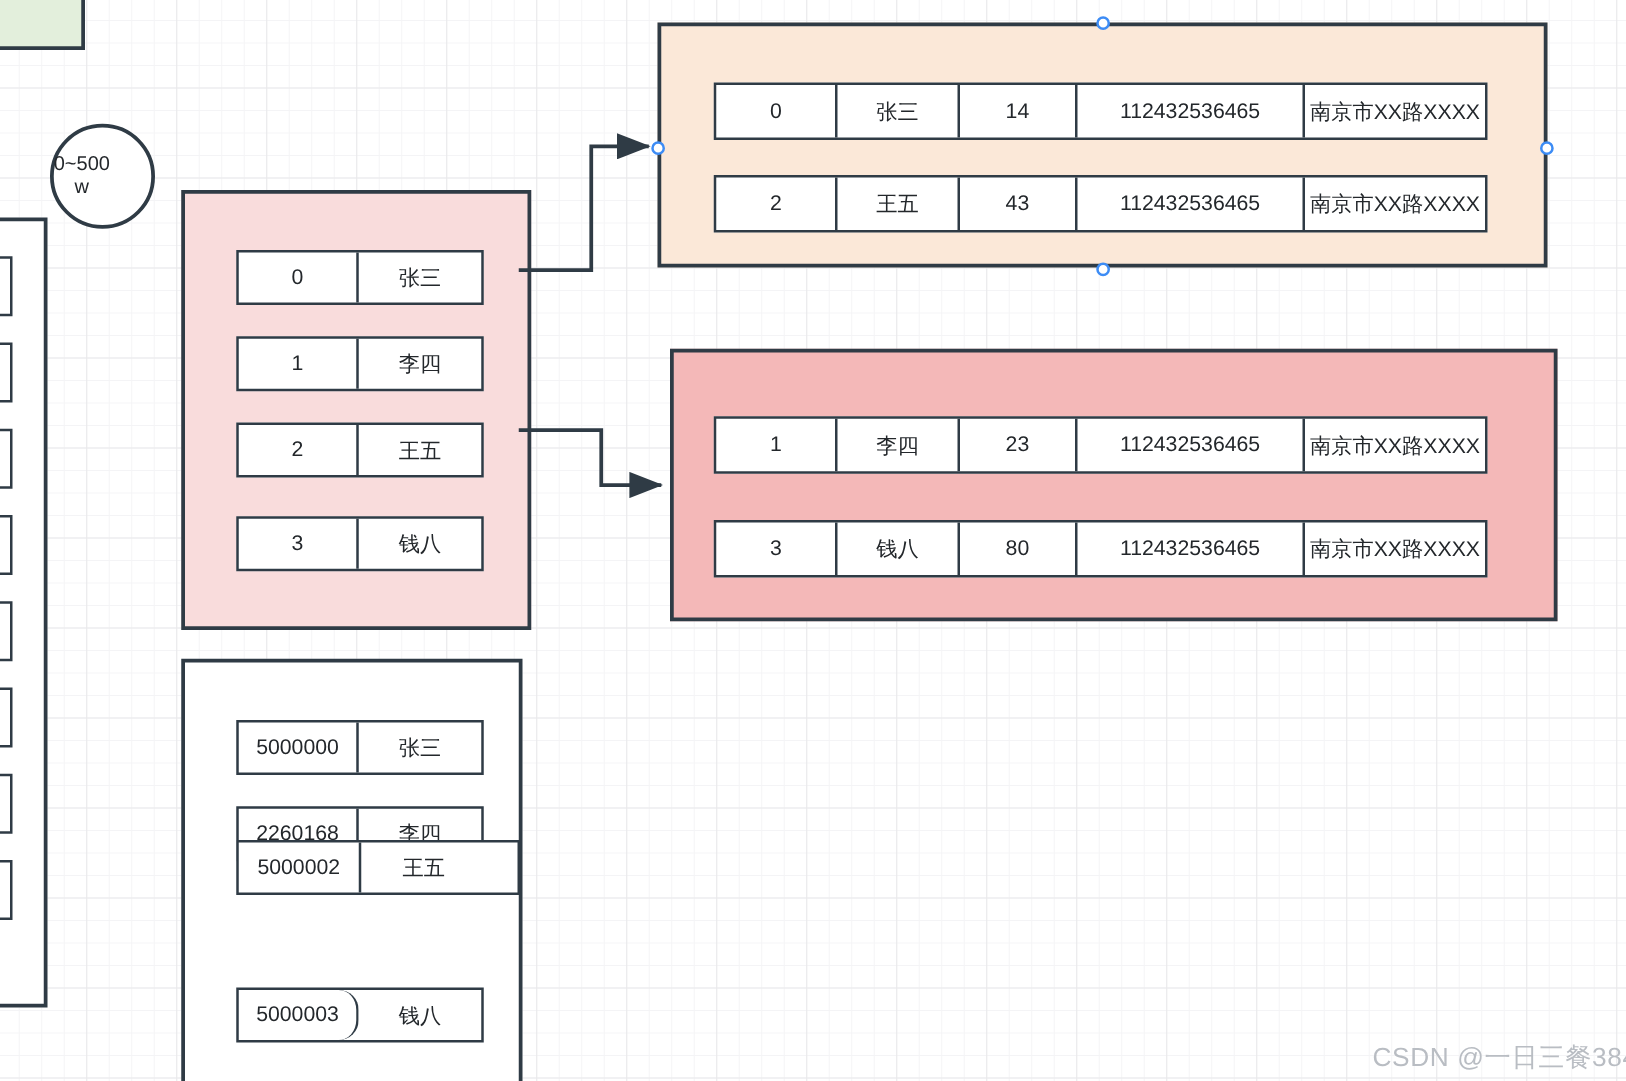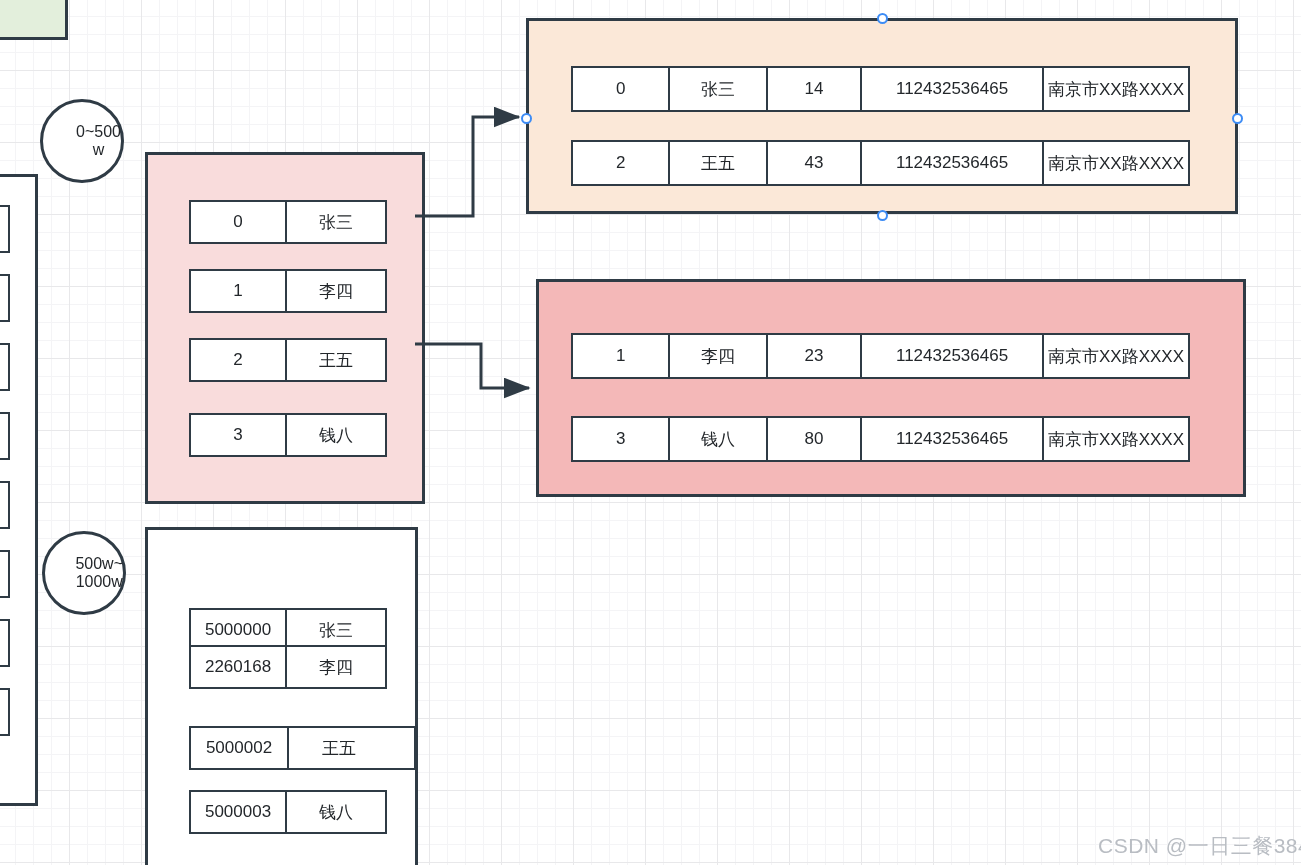--- a/index.html
+++ b/index.html
@@ -53,21 +53,21 @@
   .cell:last-child { border-right: none; }
 
   .bubble {
     position: absolute;
     box-sizing: border-box;
     border: 3px solid #2f3b45;
     border-radius: 50%;
     background: #ffffff;
     display: flex;
     align-items: center;
-    justify-content: flex-end;
+    justify-content: flex-start;
     text-align: center;
     font-size: 16px;
     line-height: 1.15;
     color: #23272b;
   }
 
   
   #edges {
     position: absolute;
     left: 0; top: 0;
@@ -111,26 +111,20 @@
   <div class="cell-row" style="left:-70px; top:619px; width:80px; height:48px;"></div>
   <div class="cell-row" style="left:-70px; top:688px; width:80px; height:48px;"></div>
 
   <div class="bubble" style="left:40px; top:99px; width:84px; height:84px;">
     <span>
       <span>0~500</span><br>
       <span>w</span>
     </span>
   </div>
 
-  <div class="bubble" style="left:42px; top:531px; width:84px; height:84px;">
-    <span>
-      <span>500w~</span><br>
-      <span>1000w</span>
-    </span>
-  </div>
 
   <div class="box" style="left:145px; top:152px; width:280px; height:352px; background:#f9dcdc;"></div>
 
   <div class="cell-row" style="left:189px; top:200px; width:198px; height:44px;">
     <div class="cell" style="width:98px;">0</div>
     <div class="cell" style="width:100px;">张三</div>
   </div>
   <div class="cell-row" style="left:189px; top:269px; width:198px; height:44px;">
     <div class="cell" style="width:98px;">1</div>
     <div class="cell" style="width:100px;">李四</div>
@@ -139,34 +133,34 @@
     <div class="cell" style="width:98px;">2</div>
     <div class="cell" style="width:100px;">王五</div>
   </div>
   <div class="cell-row" style="left:189px; top:413px; width:198px; height:44px;">
     <div class="cell" style="width:98px;">3</div>
     <div class="cell" style="width:100px;">钱八</div>
   </div>
 
   <div class="box" style="left:145px; top:527px; width:273px; height:360px; background:#ffffff;"></div>
 
-  <div class="cell-row" style="left:189px; top:576px; width:198px; height:44px;margin-top:32px;">
+  <div class="cell-row" style="left:189px; top:576px; width:198px; height:44px;">
     <div class="cell" style="width:98px;">5000000</div>
     <div class="cell" style="width:100px;">张三</div>
   </div>
   <div class="cell-row" style="left:189px; top:645px; width:198px; height:44px;">
     <div class="cell" style="width:98px;">2260168</div>
     <div class="cell" style="width:100px;">李四</div>
   </div>
-  <div class="cell-row" style="left:189px; top:726px; width:227px; height:44px;">
+  <div class="cell-row" style="left:189px; top:672px; width:227px; height:44px;">
     <div class="cell" style="width:98px;">5000002</div>
     <div class="cell" style="width:100px;">王五</div>
   </div>
   <div class="cell-row" style="left:189px; top:790px; width:198px; height:44px;">
-    <div class="cell" style="width:98px;">5000003</div>
+    <div class="cell" style="width:98px;border-radius:16px;">5000003</div>
     <div class="cell" style="width:100px;">钱八</div>
   </div>
 
   <div class="box" style="left:526px; top:18px; width:712px; height:196px; background:#fbe8d8;"></div>
 
   <div class="cell-row" style="left:571px; top:66px; width:619px; height:46px;">
     <div class="cell" style="width:98px;">0</div>
     <div class="cell" style="width:98px;">张三</div>
     <div class="cell" style="width:95px;">14</div>
     <div class="cell" style="width:183px;">112432536465</div>

